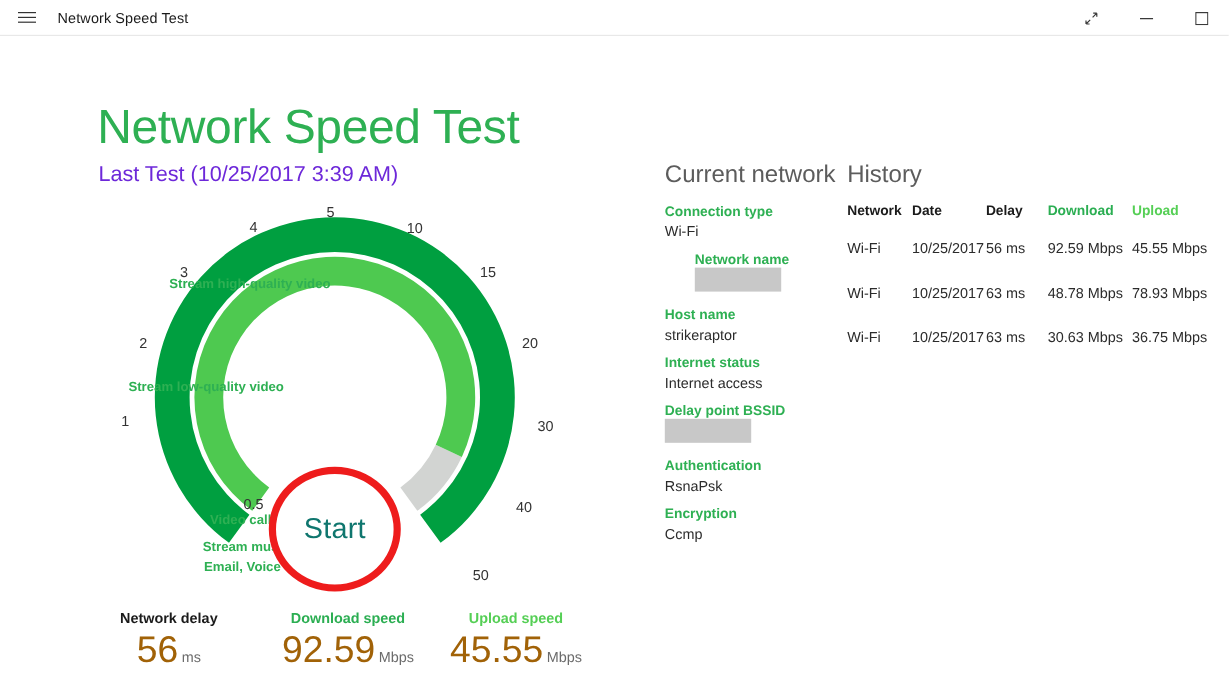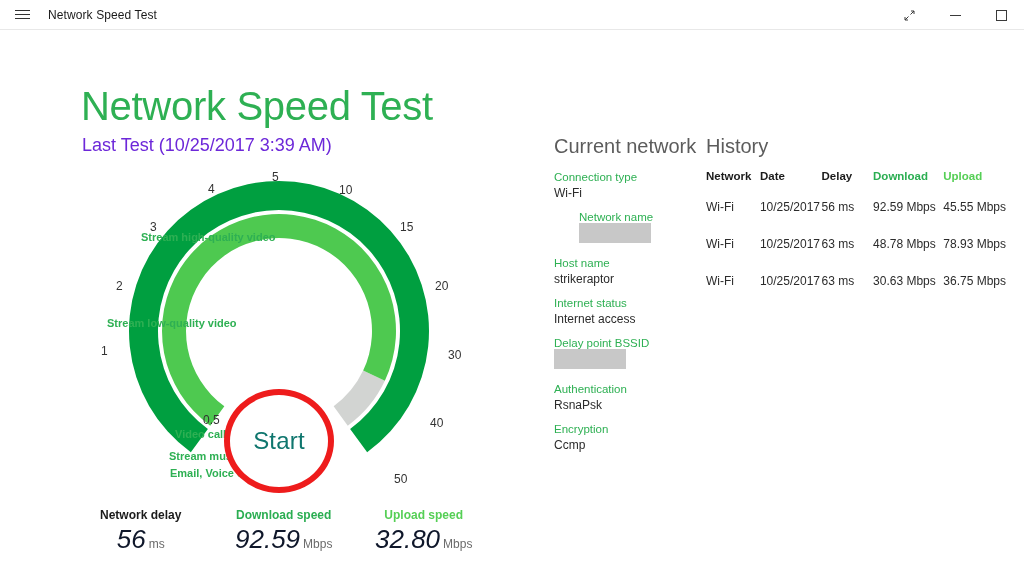--- a/index.html
+++ b/index.html
@@ -100,21 +100,21 @@
     width: 400px; height: 55px;
   }
   .metric { position: absolute; text-align: center; }
   .metric-label {
     font-size: 12px; font-weight: bold; white-space: nowrap;
   }
   .metric-value {
     margin-top: 2px; white-space: nowrap;
   }
   .metric-value .num {
-    font-size: 26px; font-weight: 400; color: #0f172a; font-style: italic;
+    font-size: 31px; font-weight: 400; color: #a16207;
   }
   .metric-value .unit {
     font-size: 12px; color: #6b6b6b; margin-left: 3px;
   }
   .m-delay  { left: 20px;  top: 0; }
   .m-down   { left: 155px; top: 0; }
   .m-up     { left: 295px; top: 0; }
   .c-dark   { color: #1b1b1b; }
   .c-green  { color: #2bae52; }
   .c-lgreen { color: #55cf55; }
@@ -122,21 +122,21 @@
   
   .panel-current {
     position: absolute; left: 554px; top: 135px; width: 145px;
   }
   .panel-head {
     font-size: 20px; font-weight: 300; color: #5c5c5c;
     margin-bottom: 12px; white-space: nowrap;
   }
   .field { margin-bottom: 9px; position: relative; }
   .field-label {
-    font-size: 11.5px; font-weight: normal; color: #2eb053;
+    font-size: 11.5px; font-weight: bold; color: #2eb053;
     white-space: nowrap; line-height: 15px;
   }
   .field-value {
     font-size: 12px; color: #2b2b2b; line-height: 16px;
     white-space: nowrap;
   }
   .redacted {
     width: 72px; height: 20px; background: #c8c8c8;
     margin-top: -2px;
   }
@@ -247,21 +247,21 @@
     </div>
     <div class="metric m-down">
       <div class="metric-label c-green">Download speed</div>
       <div class="metric-value">
         <span class="num">92.59</span><span class="unit">Mbps</span>
       </div>
     </div>
     <div class="metric m-up">
       <div class="metric-label c-lgreen">Upload speed</div>
       <div class="metric-value">
-        <span class="num">32.80</span><span class="unit">Mbps</span>
+        <span class="num">45.55</span><span class="unit">Mbps</span>
       </div>
     </div>
   </div>
 
   <div class="panel-current">
     <div class="panel-head">Current network</div>
     <div id="cnFields">
         <div class="field">
           <div class="field-label">Connection type</div>
           <div class="field-value">Wi-Fi</div>

